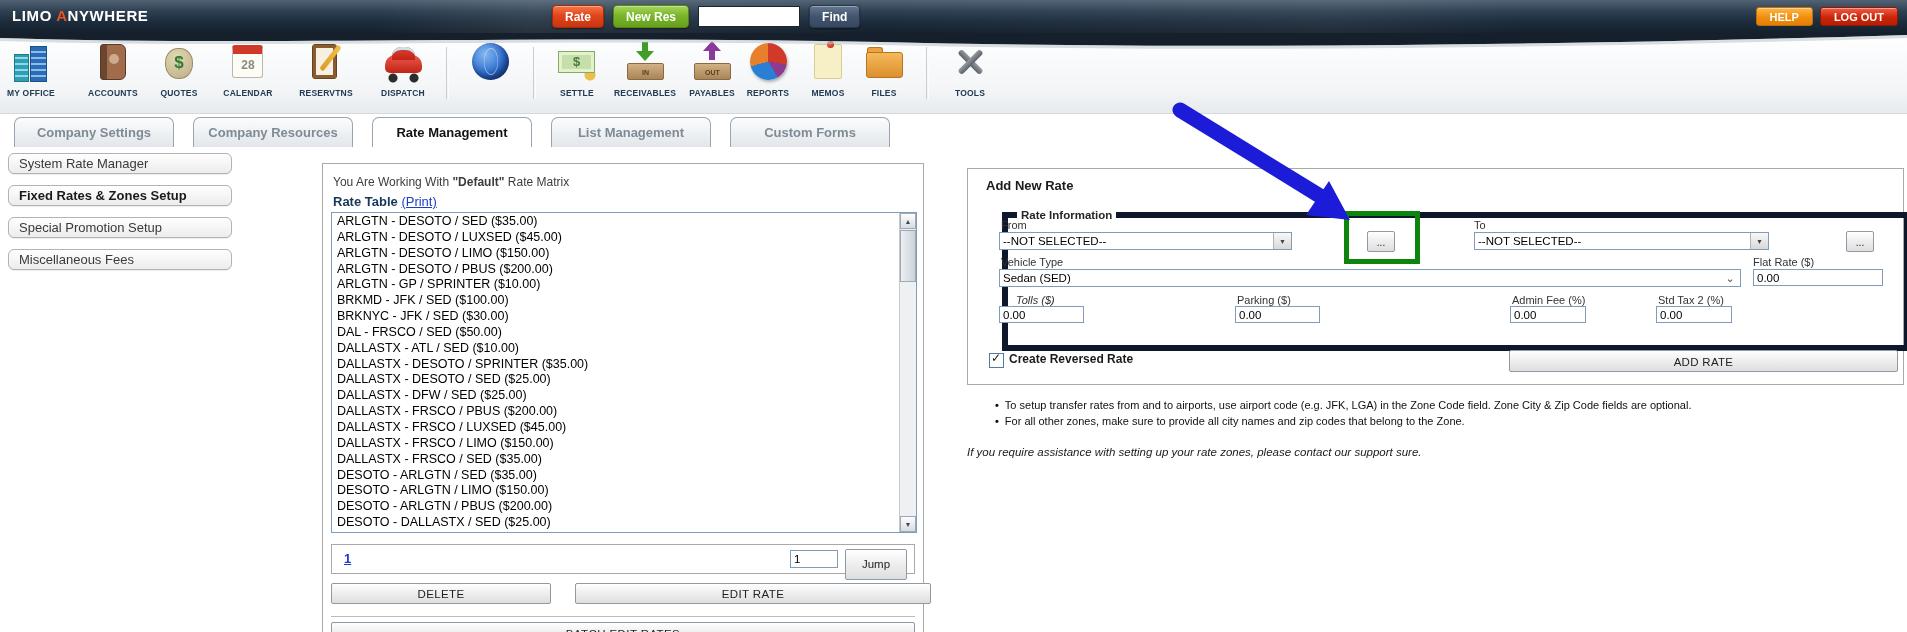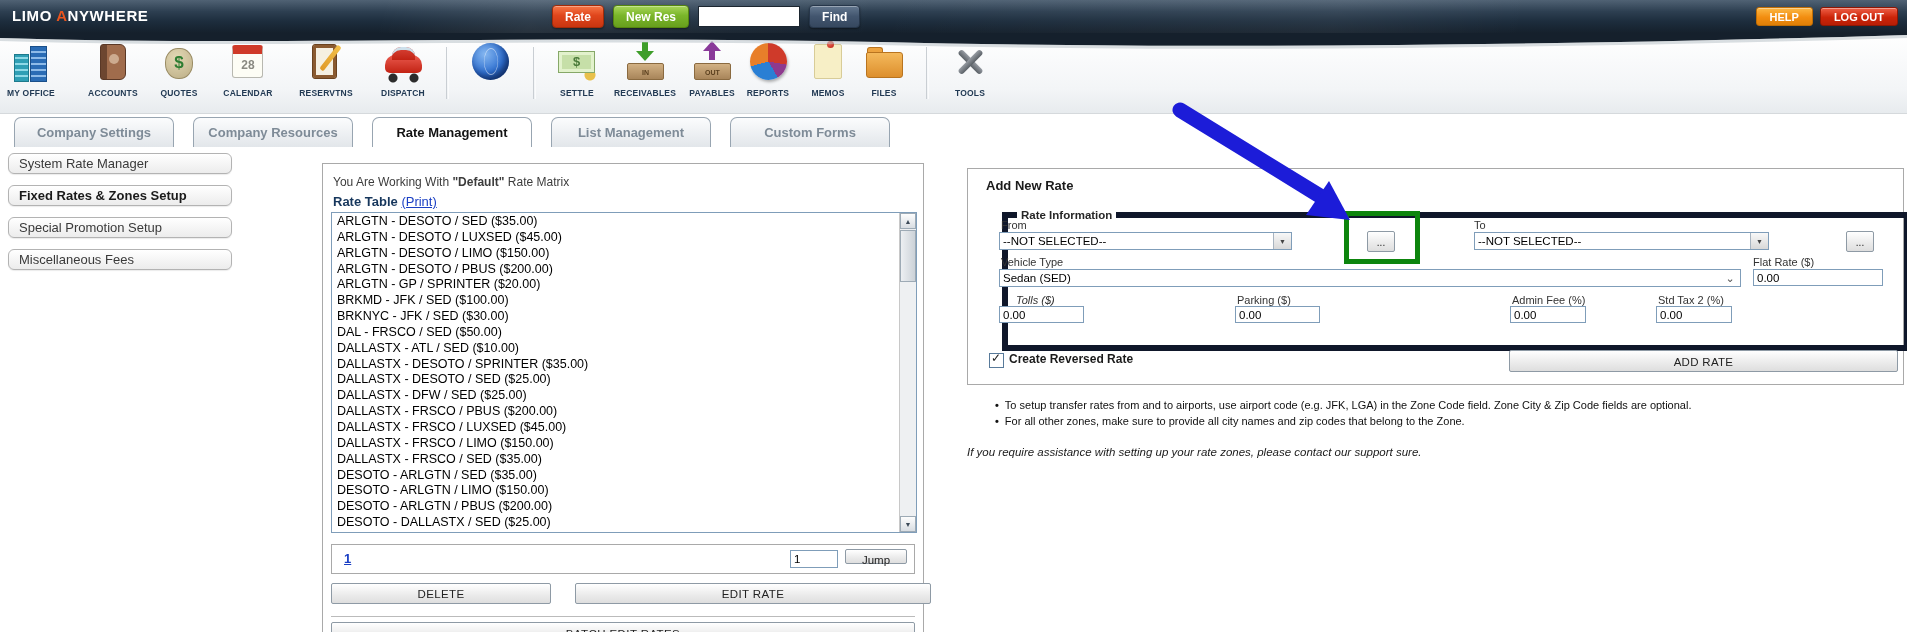--- a/index.html
+++ b/index.html
@@ -99,21 +99,21 @@
   .vscroll{position:absolute;right:0;top:0;width:17px;height:100%;background:#eef0f2;border-left:1px solid #c8c8c8;box-sizing:border-box;}
   .vs-btn{position:absolute;left:0;width:16px;height:16px;background:linear-gradient(#fdfdfd,#d8dde2);border:1px solid #9daab5;
     display:flex;align-items:center;justify-content:center;font-size:7px;color:#3c4a58;box-sizing:border-box;cursor:pointer;}
   .vs-up{top:0;}.vs-down{bottom:0;}
   .vs-thumb{position:absolute;left:0;top:17px;width:16px;height:52px;background:linear-gradient(90deg,#eceff2,#ccd2d8);border:1px solid #9daab5;box-sizing:border-box;cursor:pointer;}
   .rp-pager{position:absolute;left:8px;top:380px;width:584px;height:30px;border:1px solid #a9a9a9;box-sizing:border-box;}
   .pg-link{position:absolute;left:12px;top:6px;font-weight:bold;font-size:13px;color:#1a3fc4;text-decoration:underline;cursor:pointer;}
   .pg-input{position:absolute;right:76px;top:5px;width:40px;height:14px;border:1px solid #7f9db9;font-size:11.5px;padding:1px 3px;font-family:inherit;}
   .btn{background:linear-gradient(#ffffff,#ececec 55%,#dedede);border:1px solid #8e9aa5;border-radius:2px;
     font-size:11.5px;color:#222;text-align:center;cursor:pointer;font-family:inherit;box-sizing:border-box;}
-  .pg-jump{position:absolute;right:7px;top:4px;width:62px;height:15px;line-height:19px;}
+  .pg-jump{position:absolute;right:7px;top:4px;width:62px;height:31px;line-height:19px;}
   .rp-delete{position:absolute;left:8px;top:419px;width:220px;height:21px;line-height:19px;letter-spacing:.4px;}
   .rp-edit{position:absolute;left:252px;top:419px;width:356px;height:21px;line-height:19px;letter-spacing:.4px;}
   .rp-divider{position:absolute;left:8px;top:452px;width:584px;height:1px;background:#bbb;}
   .rp-batch{position:absolute;left:8px;top:458px;width:584px;height:22px;line-height:20px;letter-spacing:.4px;}
 
   
   .add-panel{position:absolute;left:967px;top:168px;width:935px;height:215px;border:1px solid #a9a9a9;background:#fff;box-sizing:content-box;}
   .ap-title{position:absolute;left:18px;top:9px;font-size:13px;font-weight:bold;color:#1b1b1b;}
   .ap-fs{position:absolute;left:18px;top:24px;width:908px;height:142px;border:6px solid #0f172a;margin:16px;padding:0;box-sizing:border-box;}
   .ap-fs legend{margin-left:9px;padding:0 4px;font-size:11.5px;font-weight:bold;color:#262626;}
@@ -249,21 +249,21 @@
     <div class="rp-title">
       <b>Rate Table</b>
       <a class="print-link">(Print)</a>
     </div>
     <div class="listbox">
       <div class="list-items">
           <div class="rate-row">ARLGTN - DESOTO / SED ($35.00)</div>
           <div class="rate-row">ARLGTN - DESOTO / LUXSED ($45.00)</div>
           <div class="rate-row">ARLGTN - DESOTO / LIMO ($150.00)</div>
           <div class="rate-row">ARLGTN - DESOTO / PBUS ($200.00)</div>
-          <div class="rate-row">ARLGTN - GP / SPRINTER ($20.00)</div>
+          <div class="rate-row">ARLGTN - GP / SPRINTER ($10.00)</div>
           <div class="rate-row">BRKMD - JFK / SED ($100.00)</div>
           <div class="rate-row">BRKNYC - JFK / SED ($30.00)</div>
           <div class="rate-row">DAL - FRSCO / SED ($50.00)</div>
           <div class="rate-row">DALLASTX - ATL / SED ($10.00)</div>
           <div class="rate-row">DALLASTX - DESOTO / SPRINTER ($35.00)</div>
           <div class="rate-row">DALLASTX - DESOTO / SED ($25.00)</div>
           <div class="rate-row">DALLASTX - DFW / SED ($25.00)</div>
           <div class="rate-row">DALLASTX - FRSCO / PBUS ($200.00)</div>
           <div class="rate-row">DALLASTX - FRSCO / LUXSED ($45.00)</div>
           <div class="rate-row">DALLASTX - FRSCO / LIMO ($150.00)</div>

